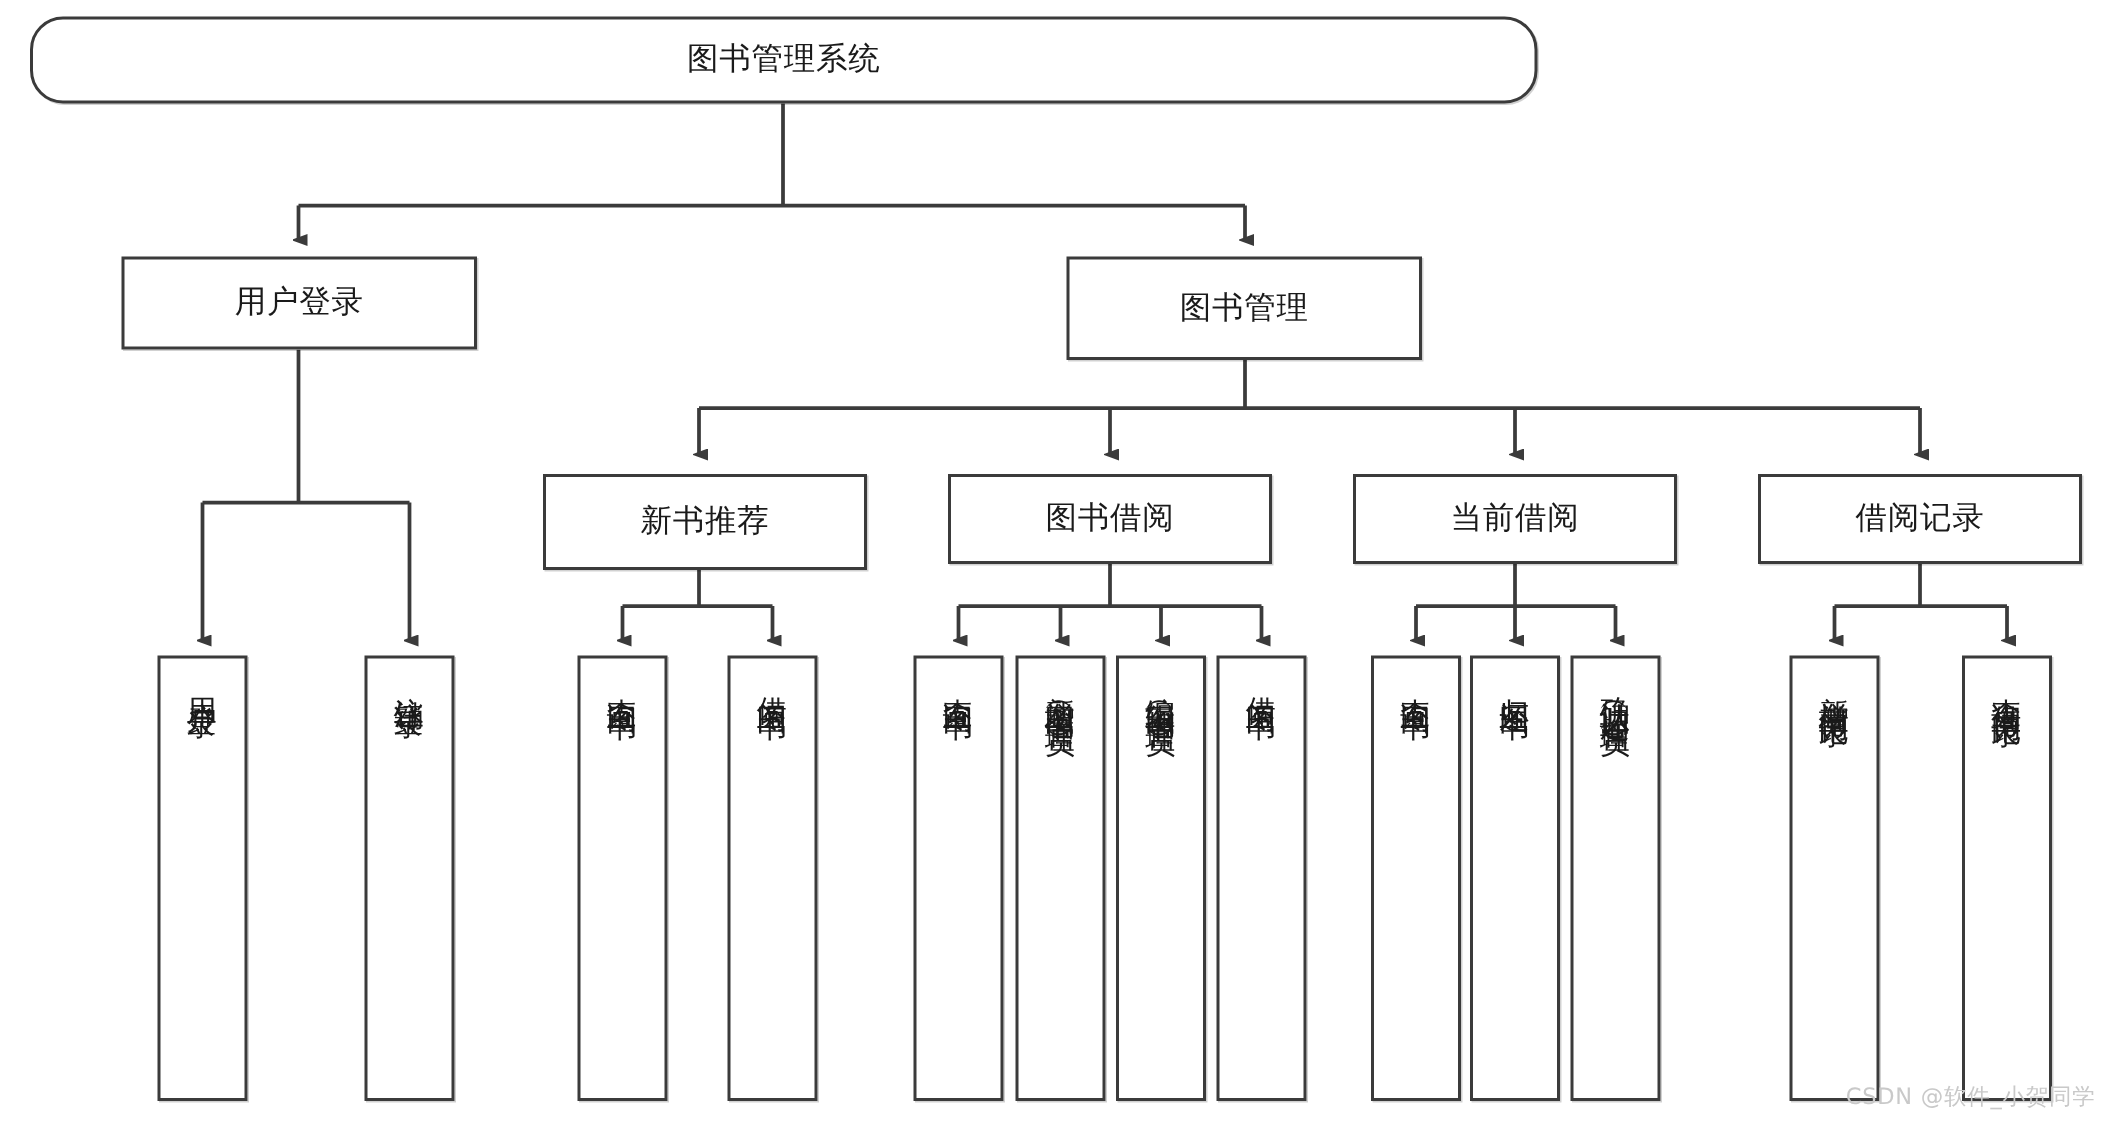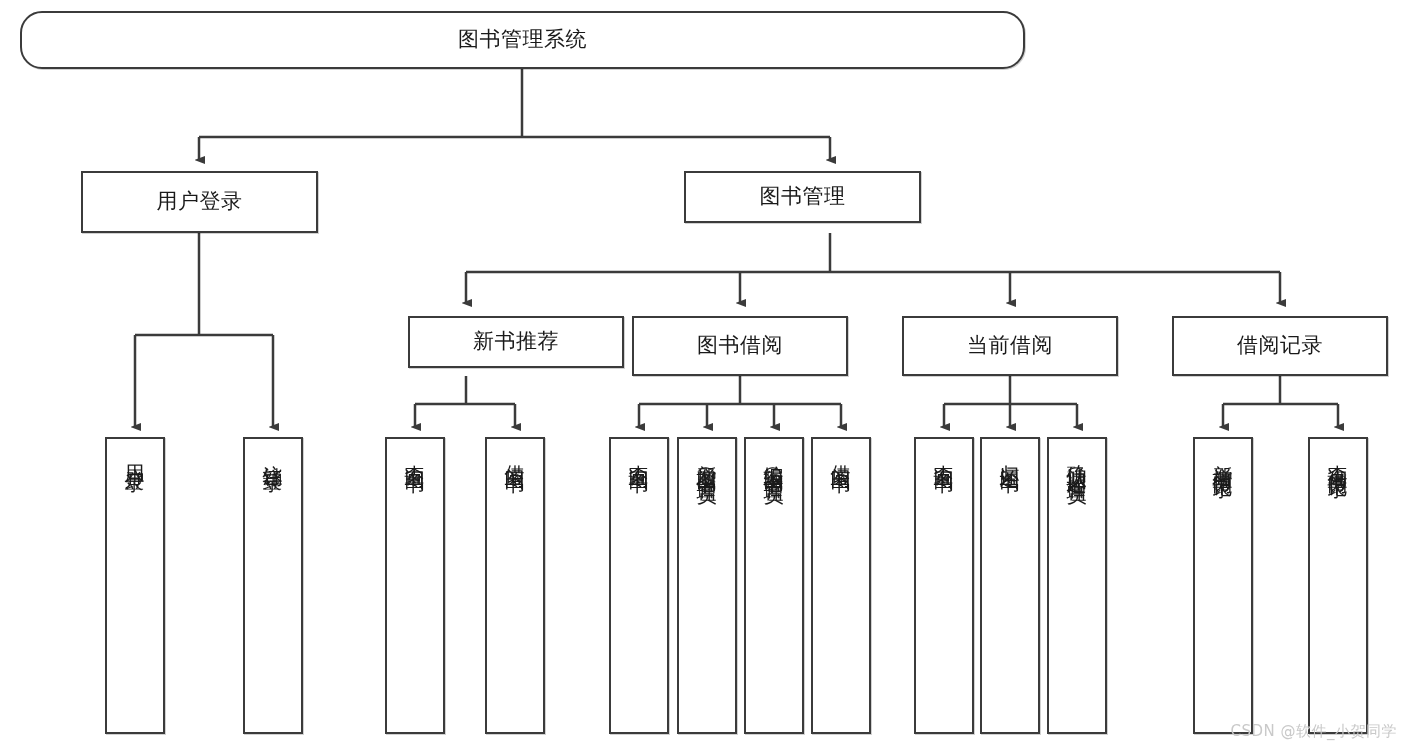--- a/index.html
+++ b/index.html
@@ -123,25 +123,25 @@
     </g>
   </svg>
 
   <div class="node h" style="left:20px; top:11px; width:1005px; height:58px;border-radius:22px;">
     <span class="label">图书管理系统</span>
   </div>
 
   <div class="node h" style="left:81px; top:171px; width:237px; height:62px;">
     <span class="label">用户登录</span>
   </div>
-  <div class="node h" style="left:684px; top:171px; width:237px; height:52px;">
+  <div class="node h" style="left:711px; top:171px; width:237px; height:69px;">
     <span class="label">图书管理</span>
   </div>
 
-  <div class="node h" style="left:362px; top:316px; width:216px; height:52px;margin-left:46px;">
+  <div class="node h" style="left:362px; top:316px; width:216px; height:64px;">
     <span class="label">新书推荐</span>
   </div>
   <div class="node h" style="left:632px; top:316px; width:216px; height:60px;align-items:center;">
     <span class="label">图书借阅</span>
   </div>
   <div class="node h" style="left:1172px; top:316px; width:216px; height:60px;">
     <span class="label">借阅记录</span>
   </div>
   <div class="node h" style="left:902px; top:316px; width:216px; height:60px;">
     <span class="label">当前借阅</span>

